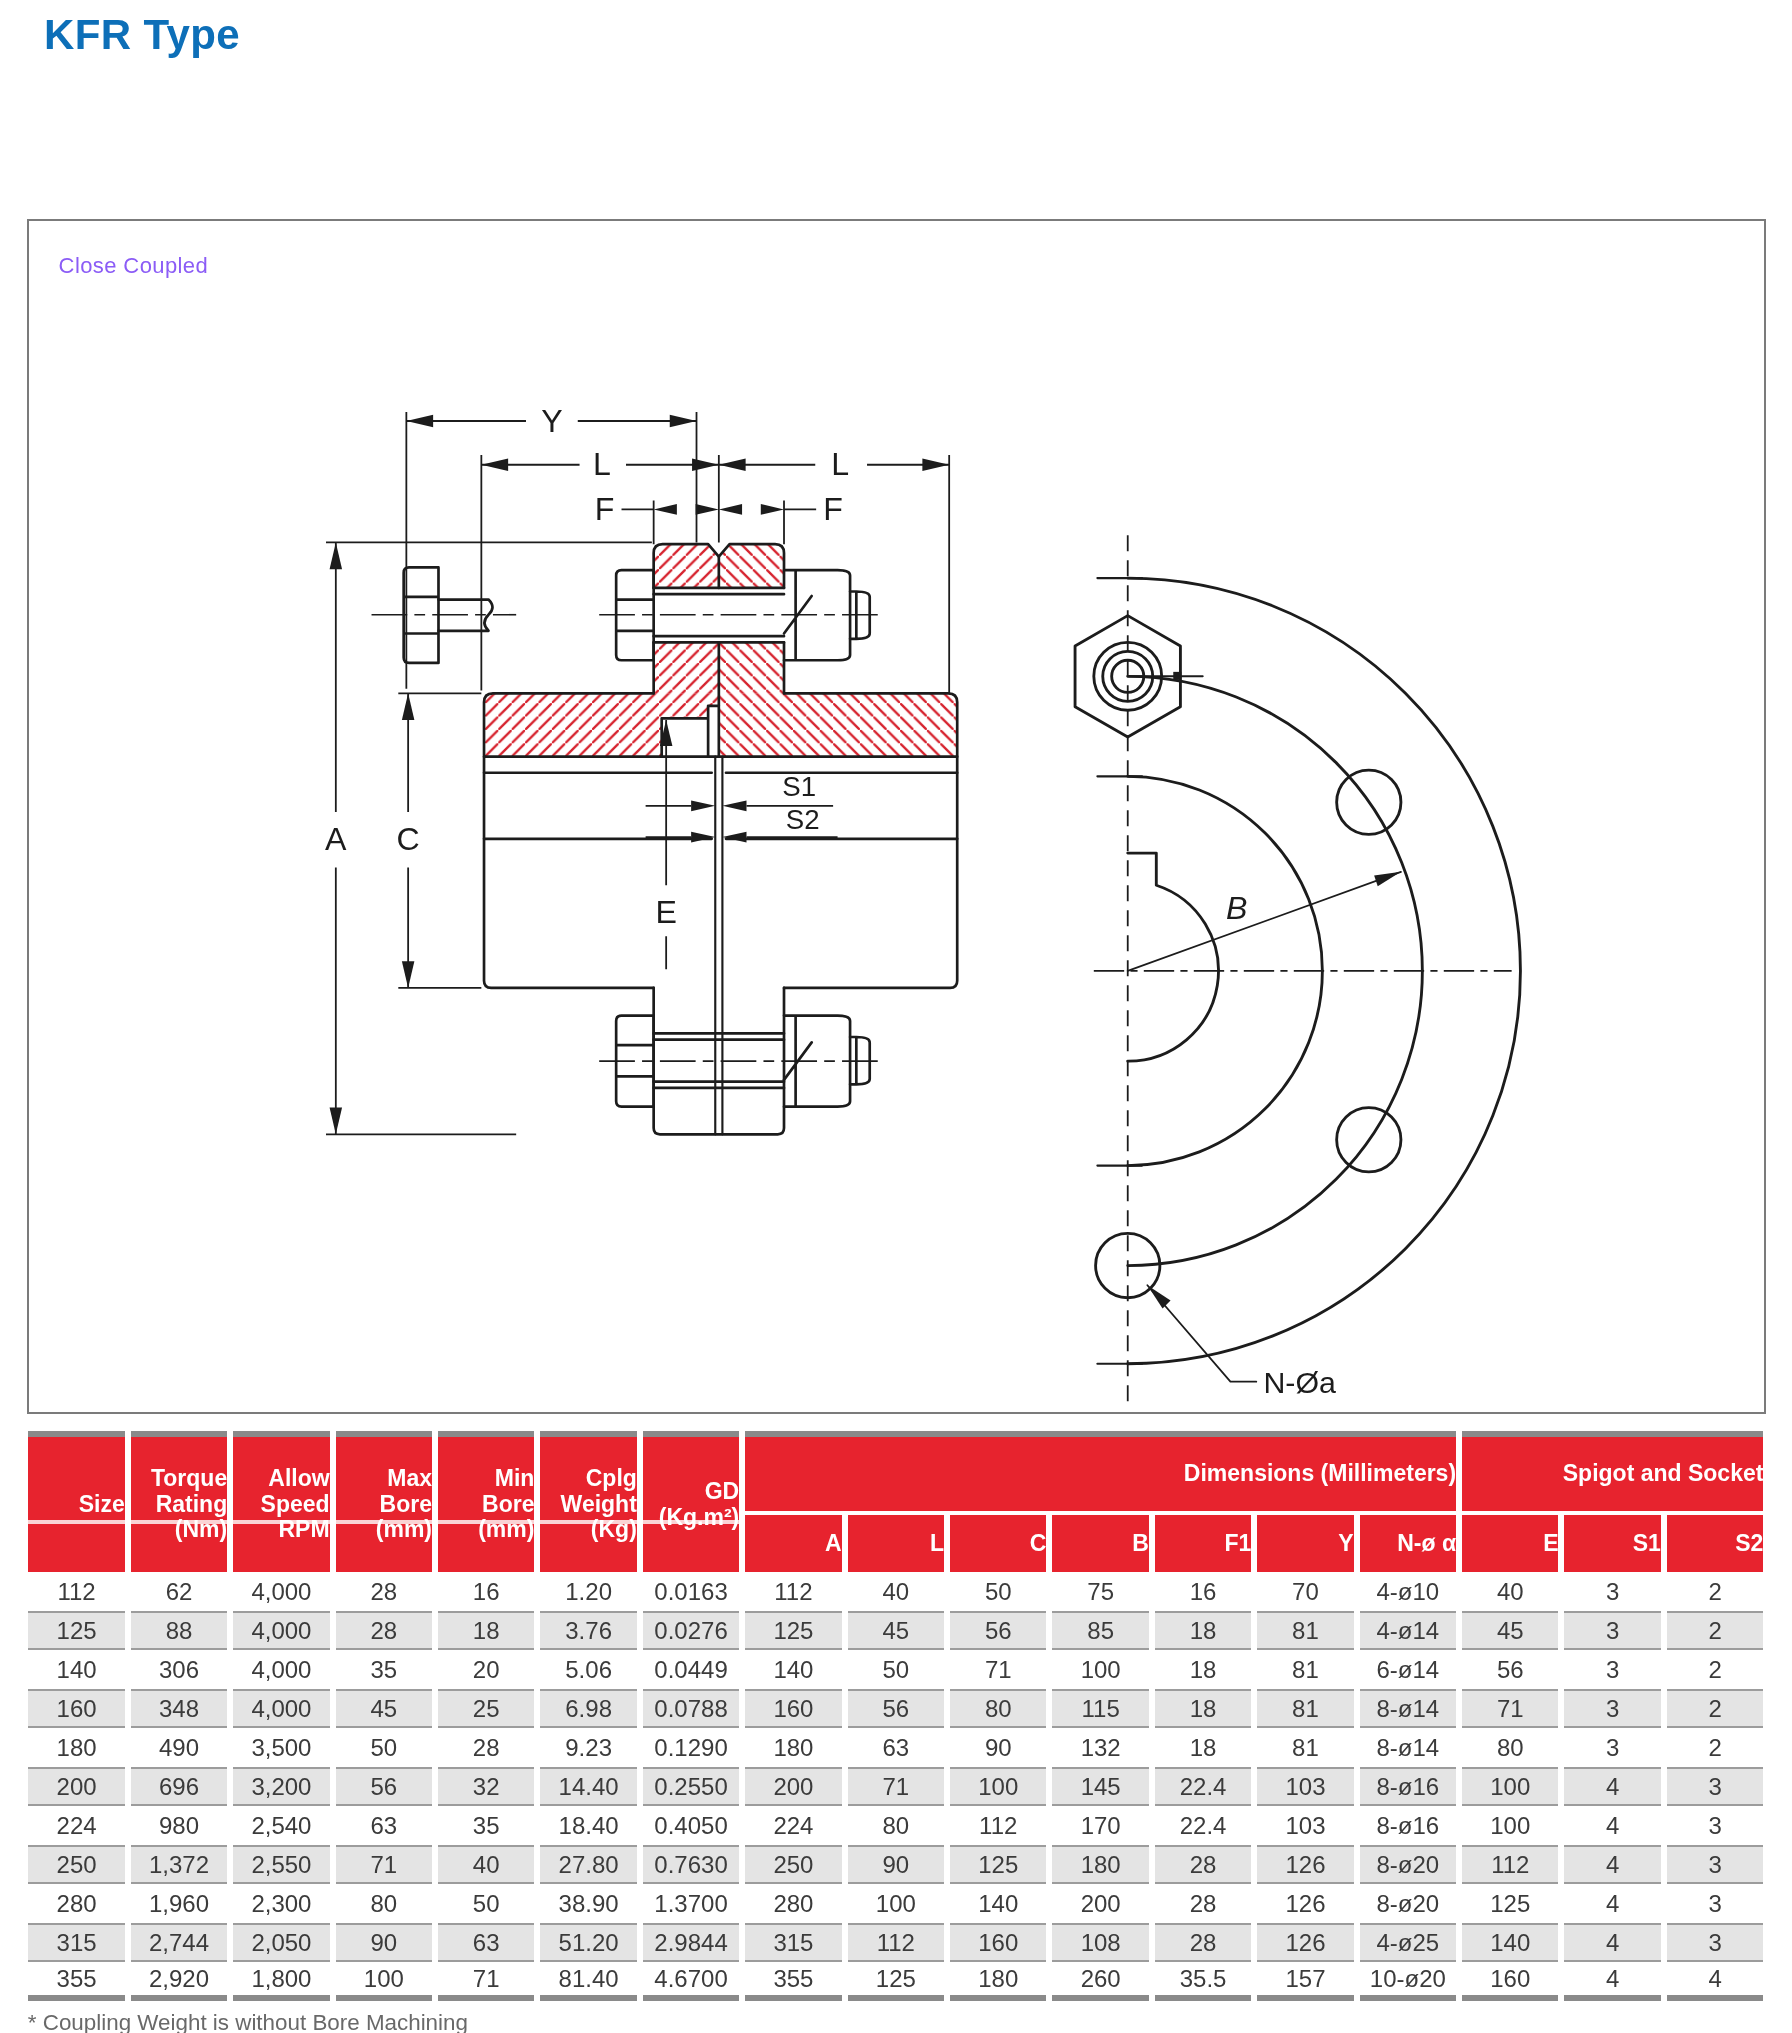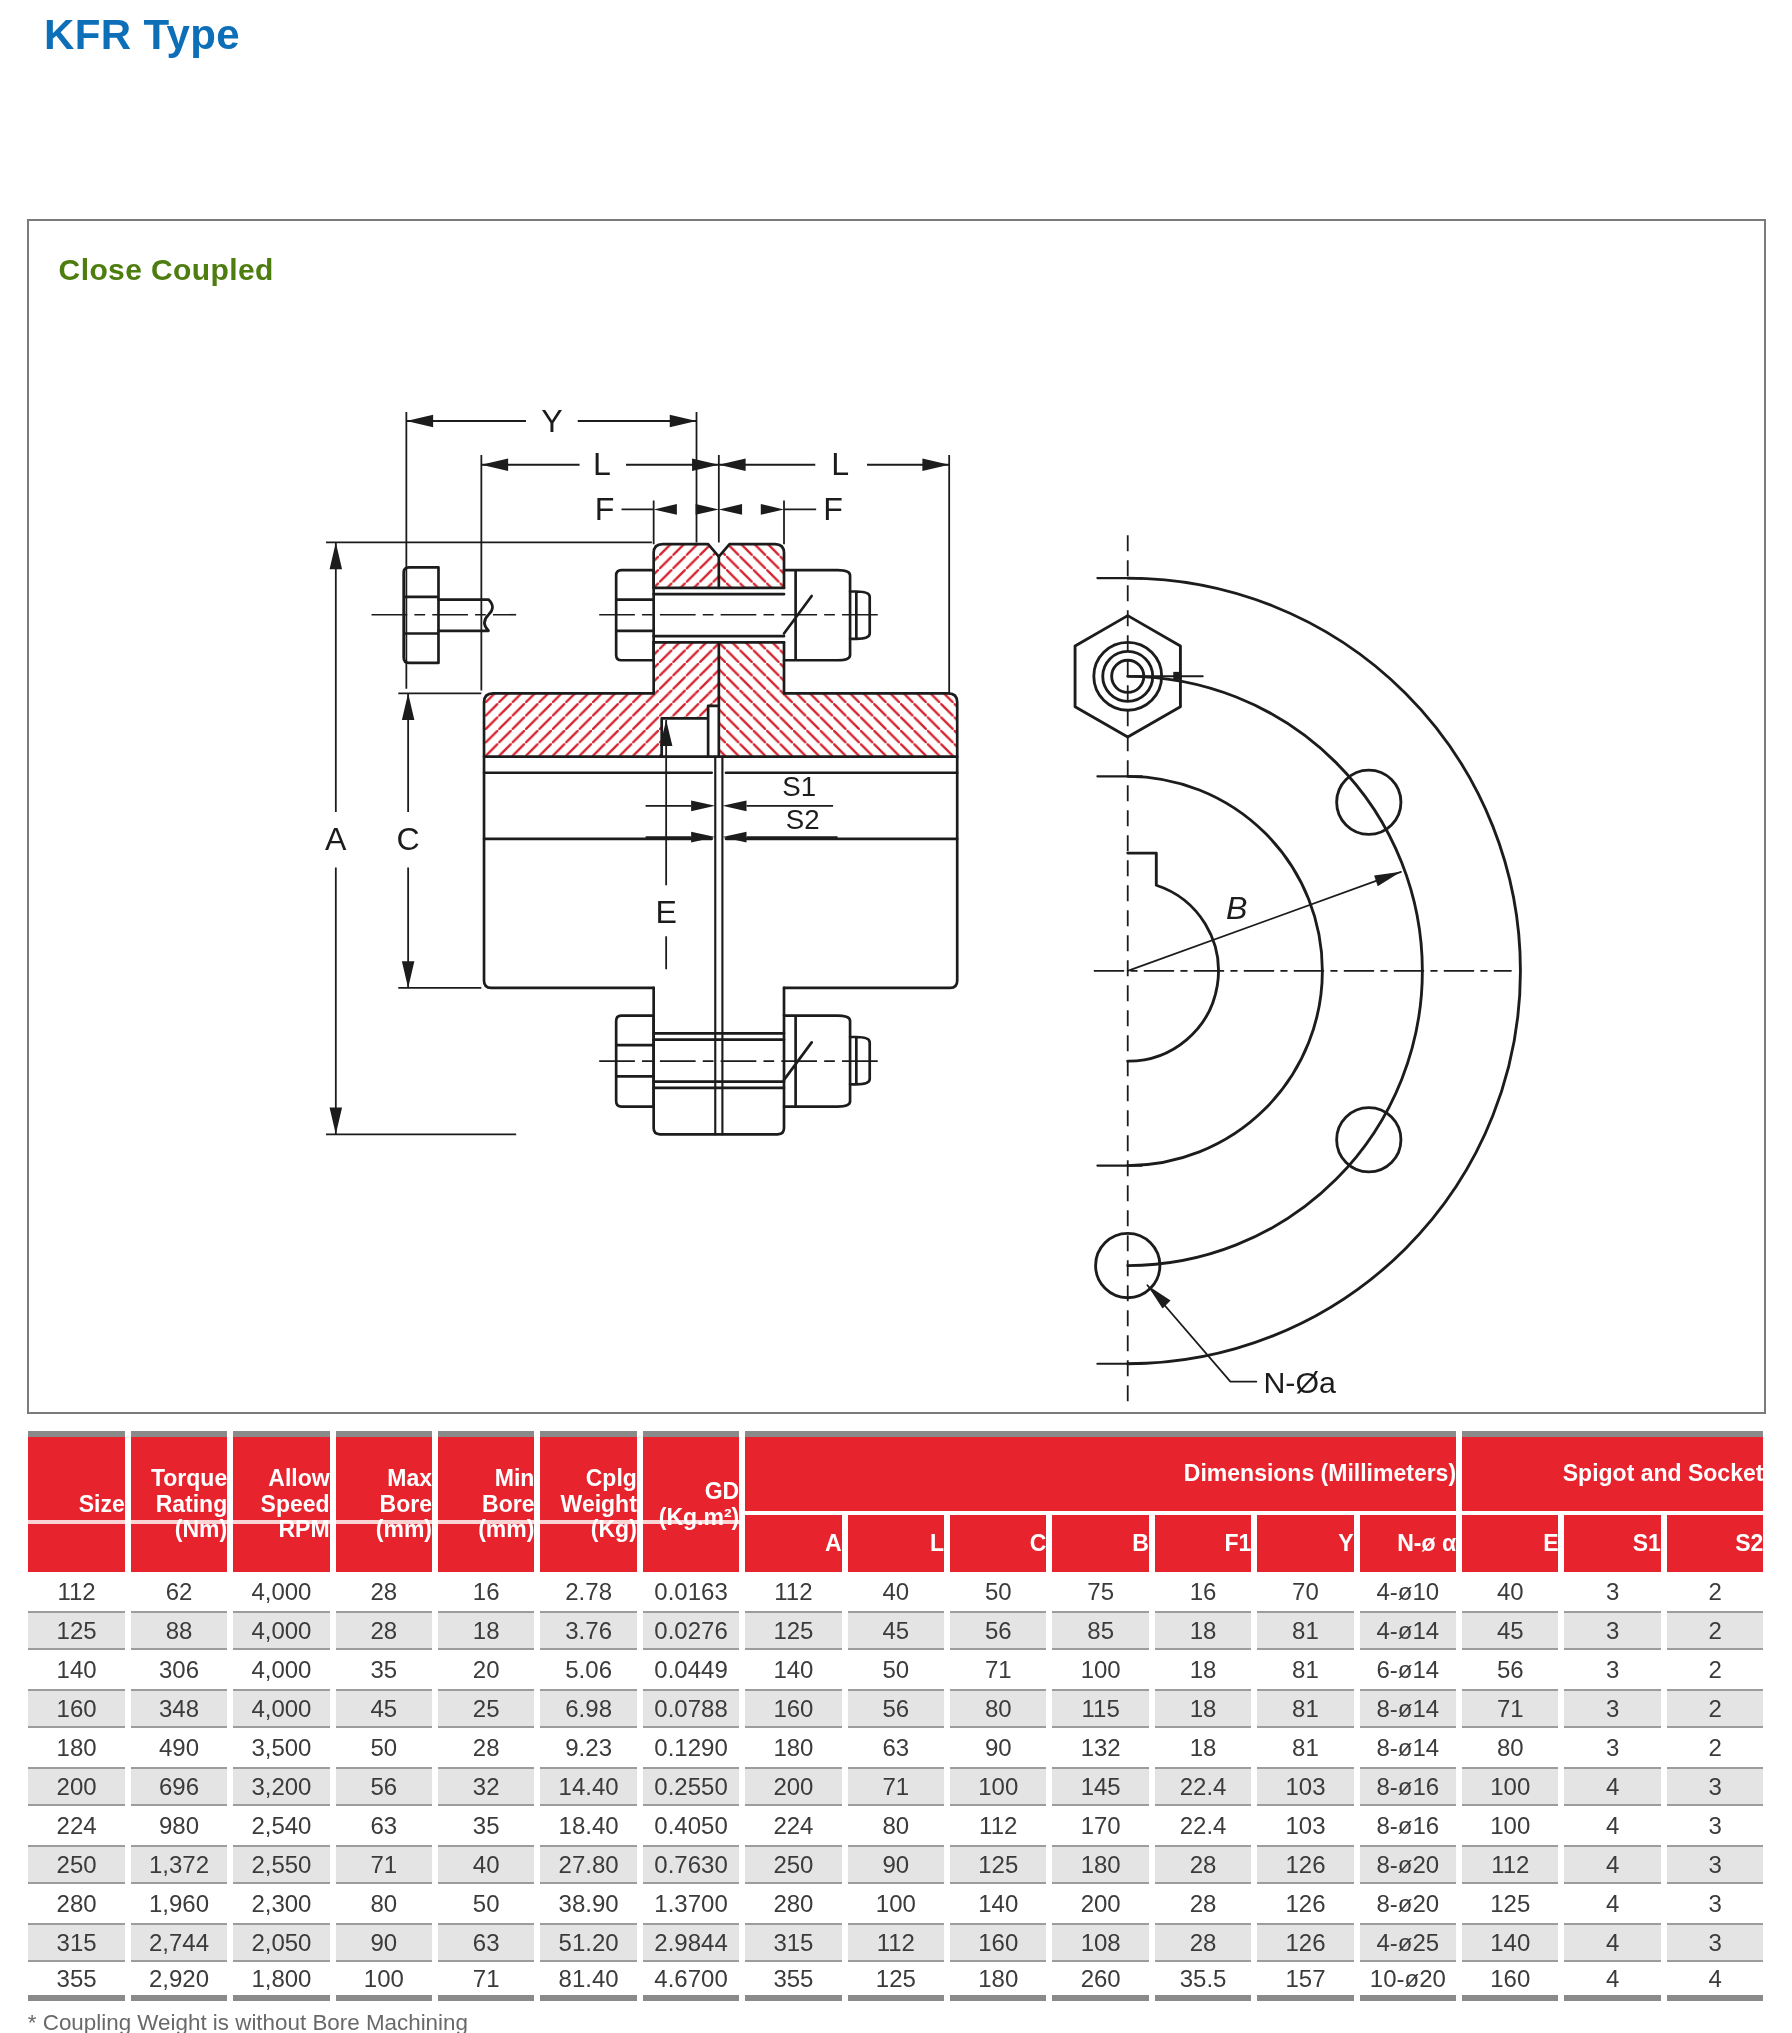--- a/index.html
+++ b/index.html
@@ -11,21 +11,21 @@
   .page-title{
     position:absolute;left:38px;top:5.4px;margin:6px;
     font-size:42px;font-weight:bold;color:#0d6fb8;letter-spacing:0.4px;
   }
   .panel{
     position:absolute;left:27px;top:219px;width:1739px;height:1195px;
     border:2.7px solid #7b7b7b;box-sizing:border-box;background:#fff;
   }
   .panel-heading{
     position:absolute;left:29.6px;top:32px;
-    font-size:30px;font-weight:bold;color:#4d7c0f;letter-spacing:0.4px;
+    font-size:22px;font-weight:normal;color:#8b5cf6;letter-spacing:0.4px;
   }
   .drawing{position:absolute;left:0;top:0;width:100%;height:100%;}
 
   .table-wrap{position:absolute;left:22.4px;top:1431px;width:1747px;}
   table.specs{
     width:100%;table-layout:fixed;border-collapse:separate;border-spacing:6.3px 0;
   }
   table.specs th{
     background:#e7232e;color:#ffffff;font-weight:bold;font-size:23px;
     text-align:right;vertical-align:middle;white-space:pre-line;line-height:1.12;
@@ -245,21 +245,21 @@
         <th class="h-sub">S2</th>
       </tr>
     </thead>
     <tbody>
         <tr>
           <td>112</td>
           <td>62</td>
           <td>4,000</td>
           <td>28</td>
           <td>16</td>
-          <td>2.78</td>
+          <td>1.20</td>
           <td>0.0163</td>
           <td>112</td>
           <td>40</td>
           <td>50</td>
           <td>75</td>
           <td>16</td>
           <td>70</td>
           <td>4-ø10</td>
           <td>40</td>
           <td>3</td>

